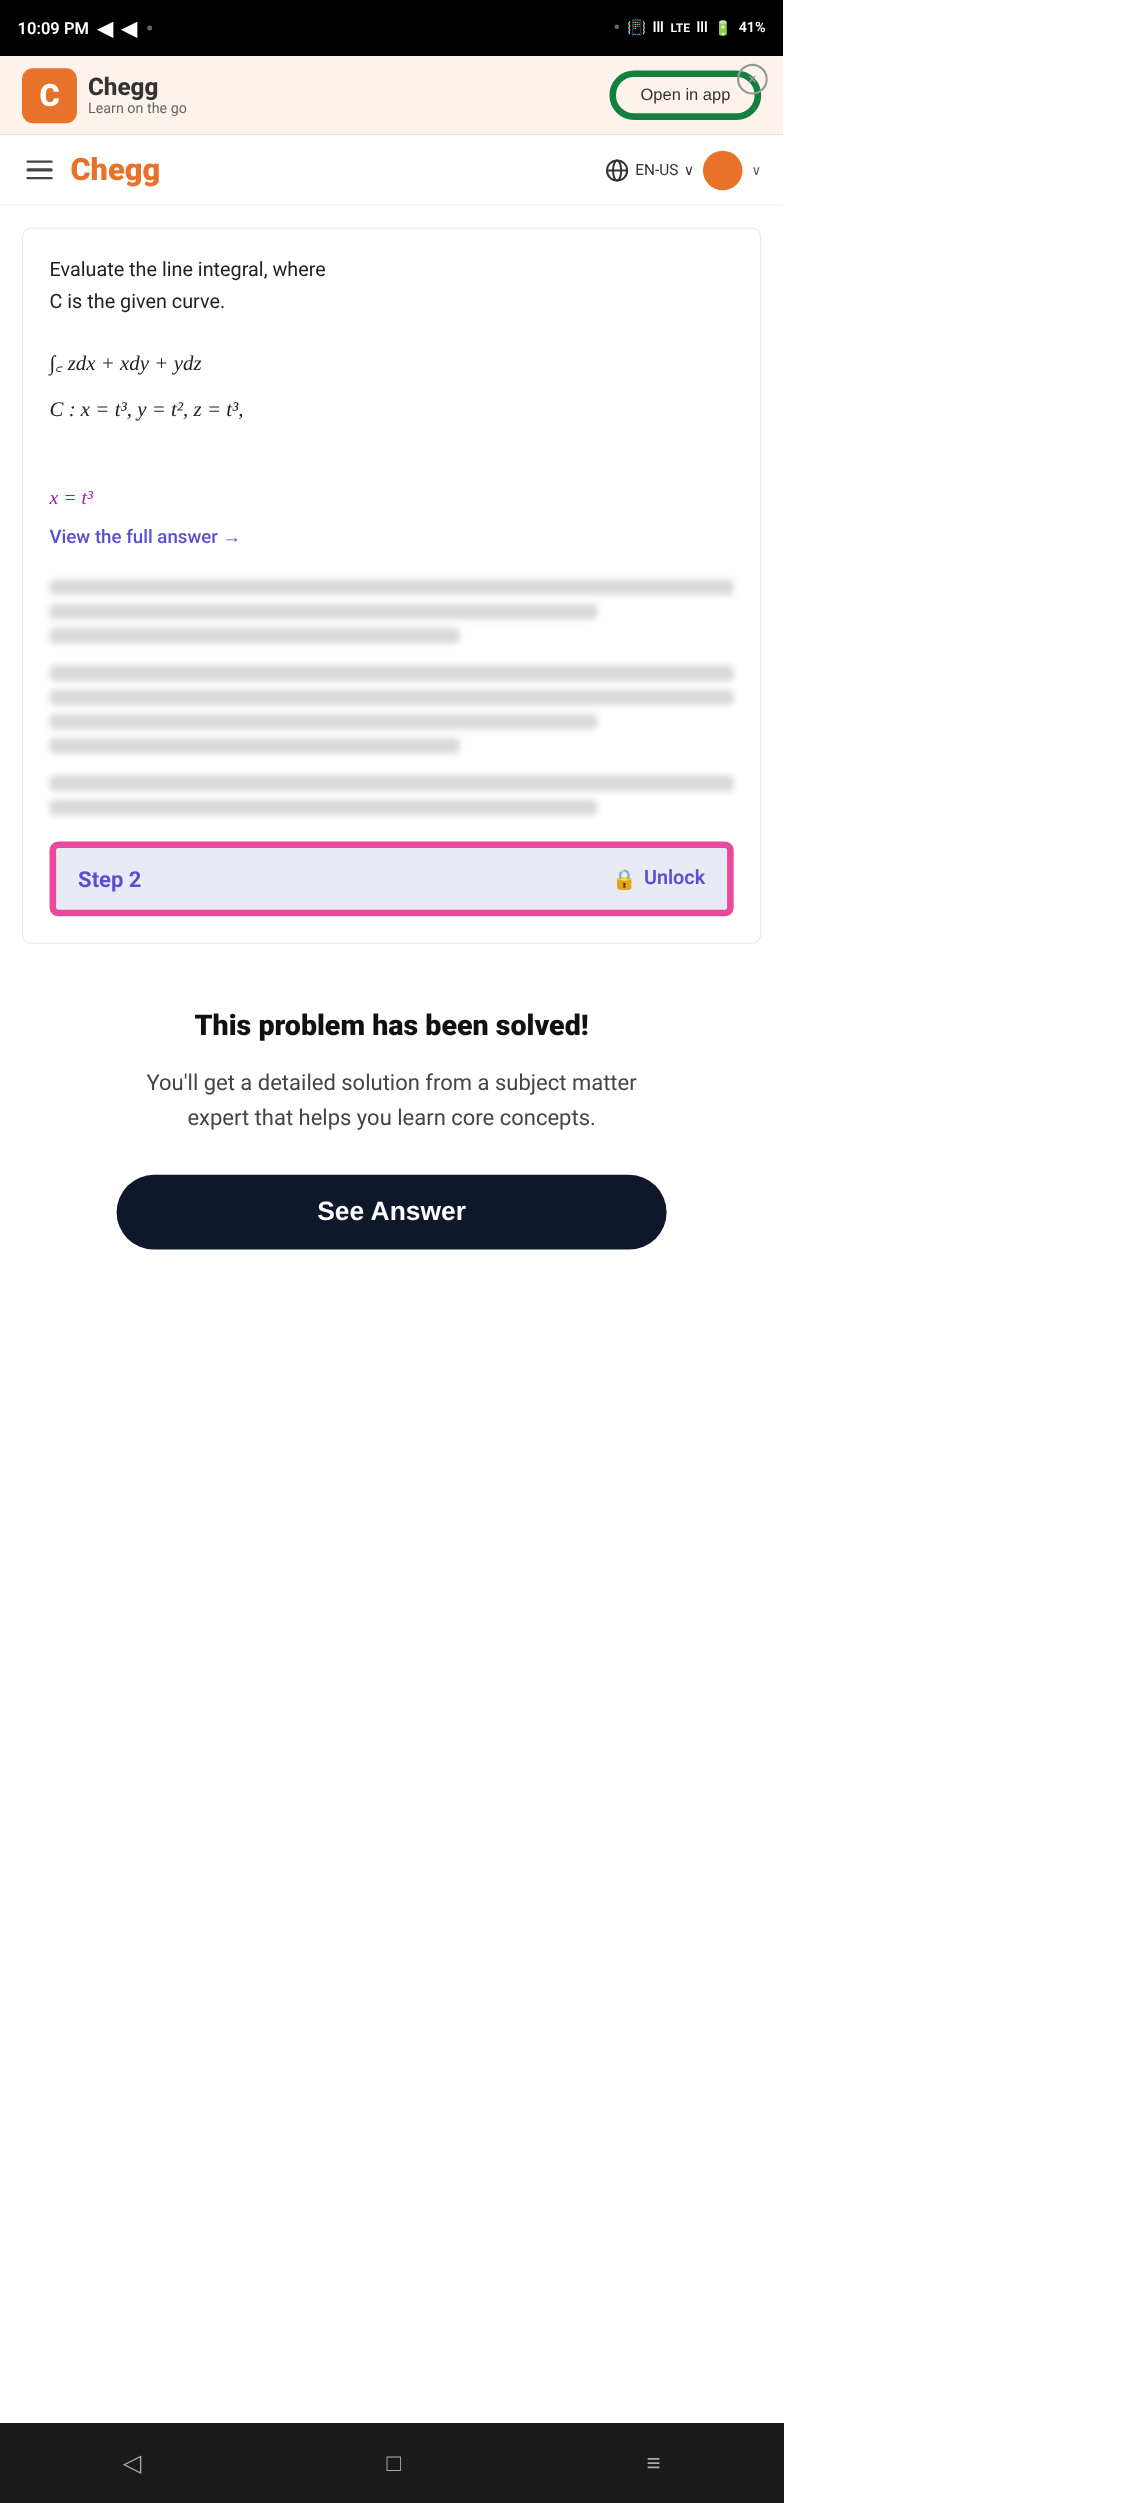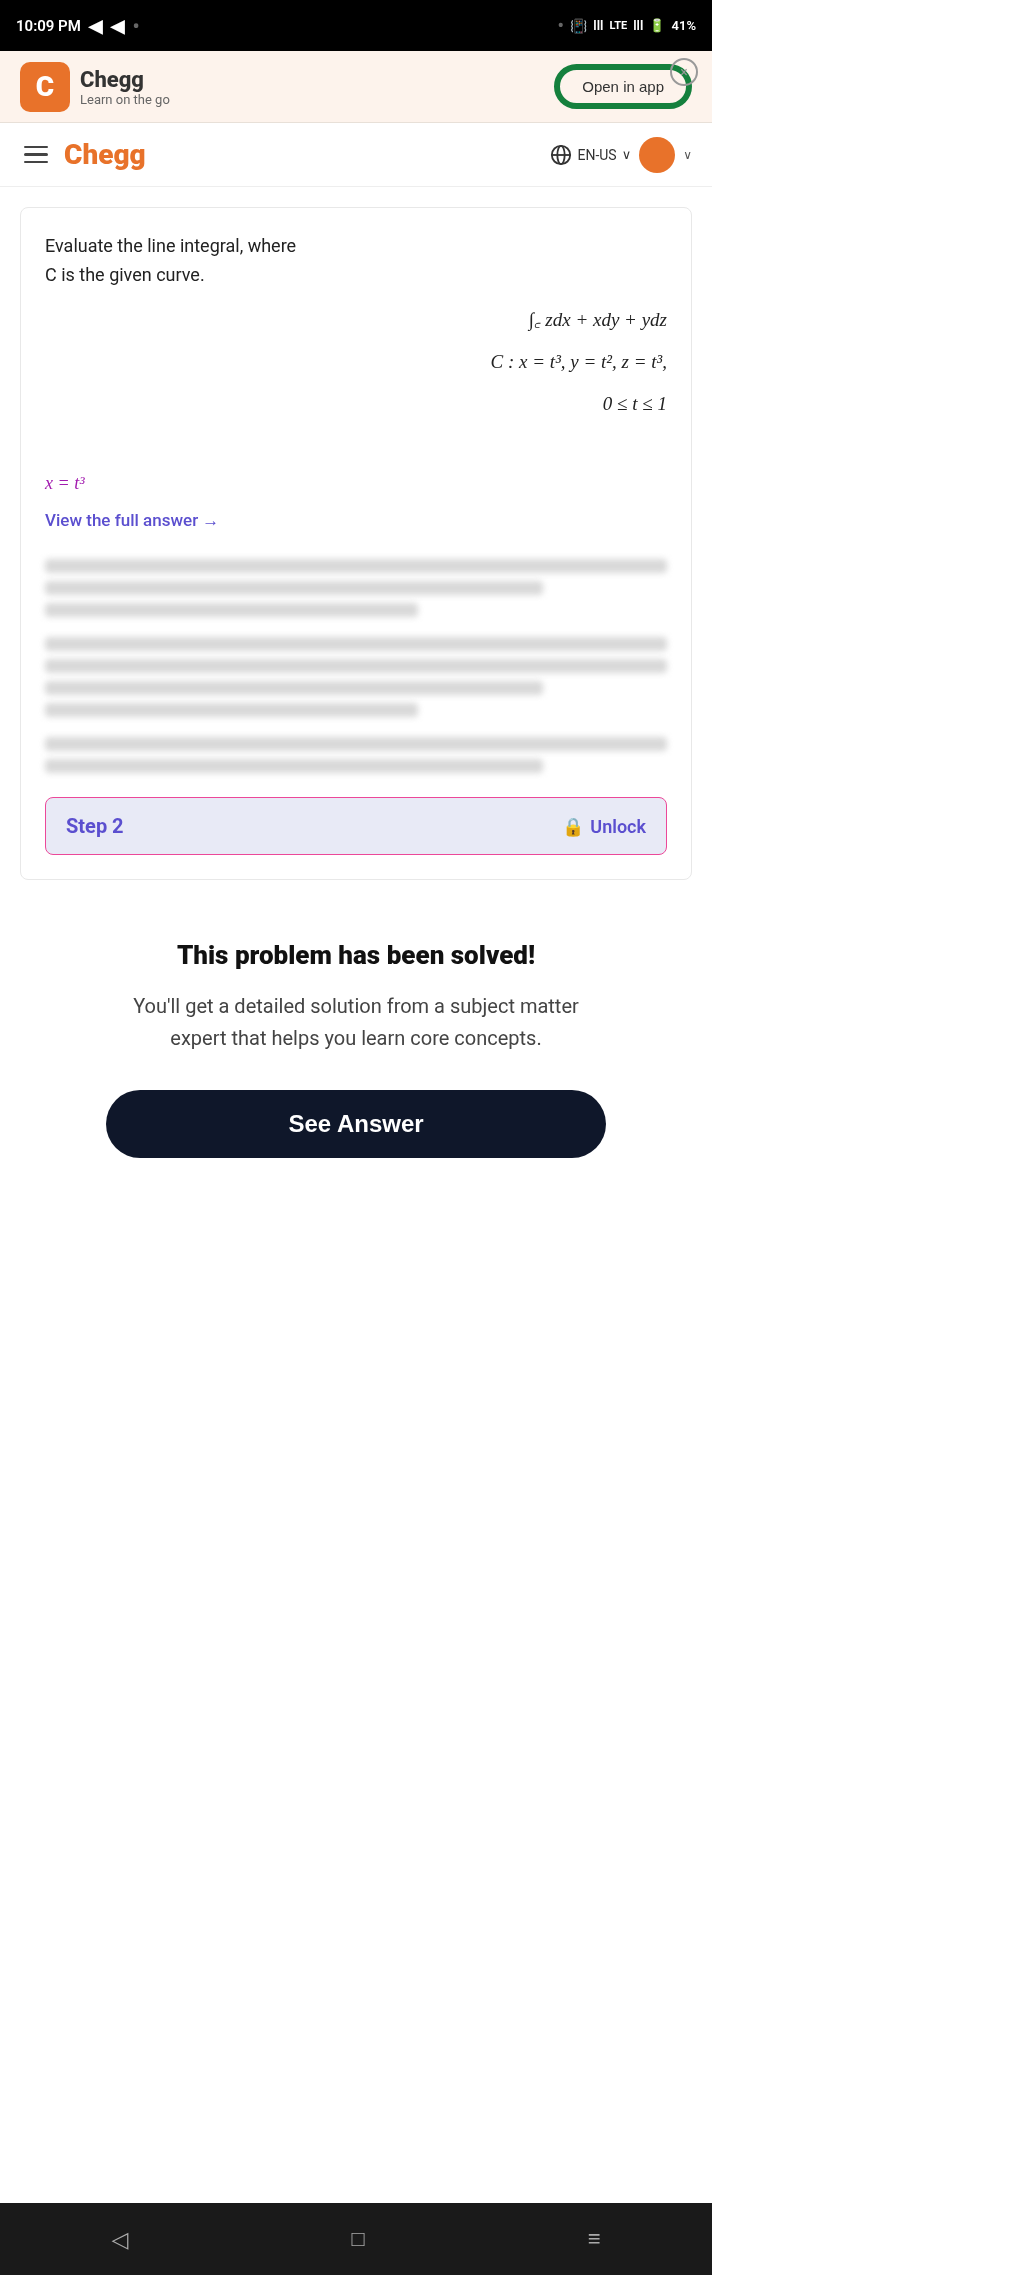--- a/index.html
+++ b/index.html
@@ -210,22 +210,21 @@
 
     .math-display {
       font-size: 19px;
       color: #222;
       line-height: 1.8;
       margin-bottom: 8px;
       font-style: italic;
     }
 
     .math-block {
-      margin: 13px 0;
-      text-align: right;
+      margin: 24px 0;
     }
 
     .answer-section {
       margin-top: 32px;
       padding-top: 20px;
     }
 
     .answer-step {
       font-size: 18px;
       color: #a21caf;
@@ -263,21 +262,21 @@
     .blur-line.medium { width: 80%; }
     .blur-line.full { width: 100%; }
 
     .blur-group {
       margin-bottom: 20px;
     }
 
     
     .step-unlock-bar {
       background: #e8eaf6;
-      border: 1px solid #ec4899;
+      border: 6px solid #ec4899;
       border-radius: 8px;
       padding: 16px 20px;
       display: flex;
       align-items: center;
       justify-content: space-between;
       margin-top: 10px;
     }
 
     .step-label {
       font-size: 20px;
@@ -426,23 +425,20 @@
       <span>Evaluate the line integral, where</span><br>
       <span>C is the given curve.</span>
     </div>
 
     <div class="math-block">
       <div class="math-display math-inline">
         <span>∫꜀ zdx + xdy + ydz</span>
       </div>
       <div class="math-display math-inline">
         <span>C : x = t³, y = t², z = t³,</span>
-      </div>
-      <div class="math-display math-inline">
-        <span>0 ≤ t ≤ 1</span>
       </div>
     </div>
 
     <div class="answer-section">
       <div class="answer-step math-inline">
         <span>x = t³</span>
       </div>
 
       <a class="view-full-answer">
         <span>View the full answer →</span>

